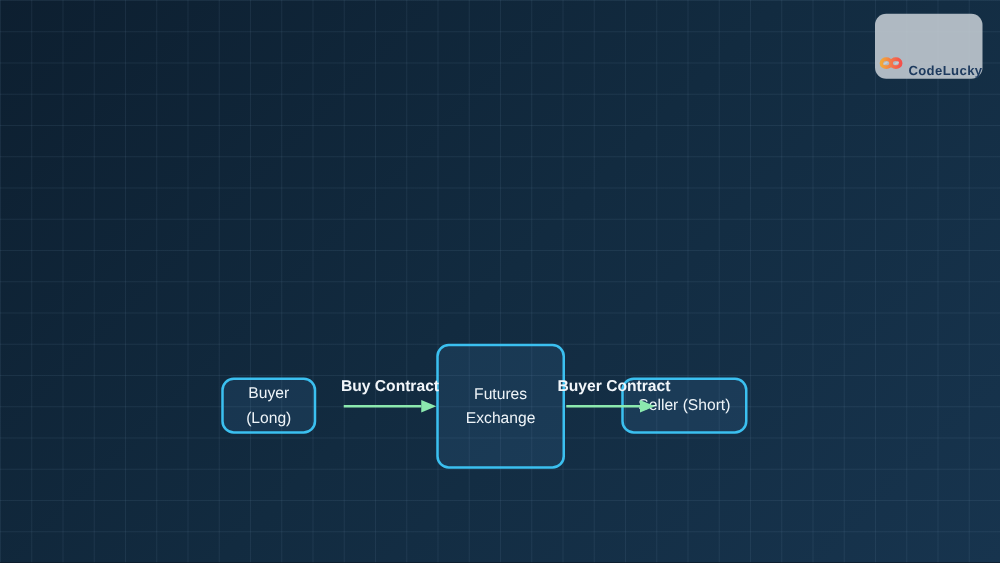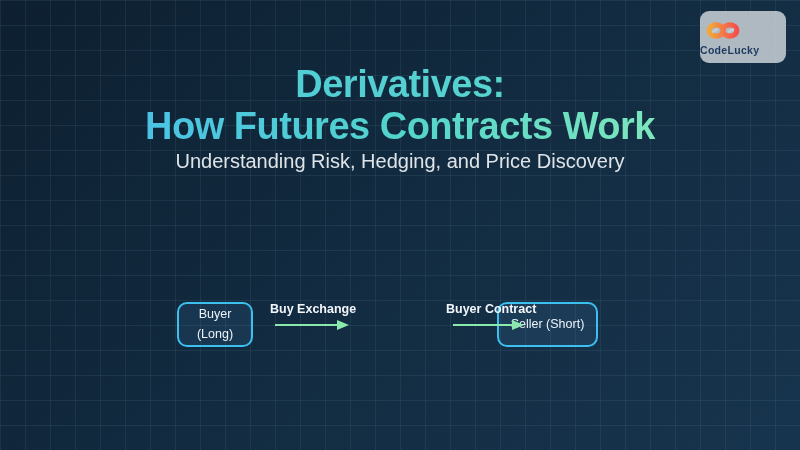--- a/index.html
+++ b/index.html
@@ -17,22 +17,22 @@
   }
 
   
   .logo-card {
     position: absolute;
     left: 700px; top: 11px;
     width: 86px; height: 52px;
     background: rgba(197,205,212,0.88);
     border-radius: 9px;
     display: flex;
-    flex-direction: column;
-    align-items: flex-start;
+    flex-direction: row;
+    align-items: flex-end;
     justify-content: center;
     gap: 1px;
   }
   .logo-card svg { display: block; }
   .brand-name {
     font-size: 10.5px;
     font-weight: 700;
     color: #1d3a5e;
     letter-spacing: 0.3px;
   }
@@ -130,30 +130,26 @@
           <stop offset="1" stop-color="#f4514b"></stop>
         </linearGradient>
       </defs>
       <path d="M26,14 C26,5.5 10.5,5.5 10.5,14 C10.5,22.5 26,22.5 26,14 C26,5.5 41.5,5.5 41.5,14 C41.5,22.5 26,22.5 26,14 Z" fill="none" stroke="url(#lgInf)" stroke-width="6" stroke-linejoin="round"></path>
       <ellipse cx="17" cy="14" rx="4.2" ry="1.7" fill="#c5cdd4" transform="rotate(-28 17 14)"></ellipse>
       <ellipse cx="35" cy="14" rx="4.2" ry="1.7" fill="#c5cdd4" transform="rotate(-28 35 14)"></ellipse>
     </svg>
     <span class="brand-name">CodeLucky</span>
   </div>
 
-  <div class="title-block">
-    <div class="title-line l1">Derivatives:</div>
-    <div class="title-line l2">How Futures Contracts Work</div>
-    <div class="subtitle">Understanding Risk, Hedging, and Price Discovery</div>
-  </div>
 
   <div class="node node-buyer">Buyer (Long)</div>
+  <div class="node node-exchange">Futures Exchange</div>
   <div class="node node-seller">Seller (Short)</div>
 
-  <div class="edge-label e1">Buy Exchange</div>
+  <div class="edge-label e1">Buy Contract</div>
   <div class="edge-line e1"></div>
   <div class="edge-head e1"></div>
 
   <div class="edge-label e2">Buyer Contract</div>
   <div class="edge-line e2"></div>
   <div class="edge-head e2"></div>
 
 </div>
 
 </body></html>

